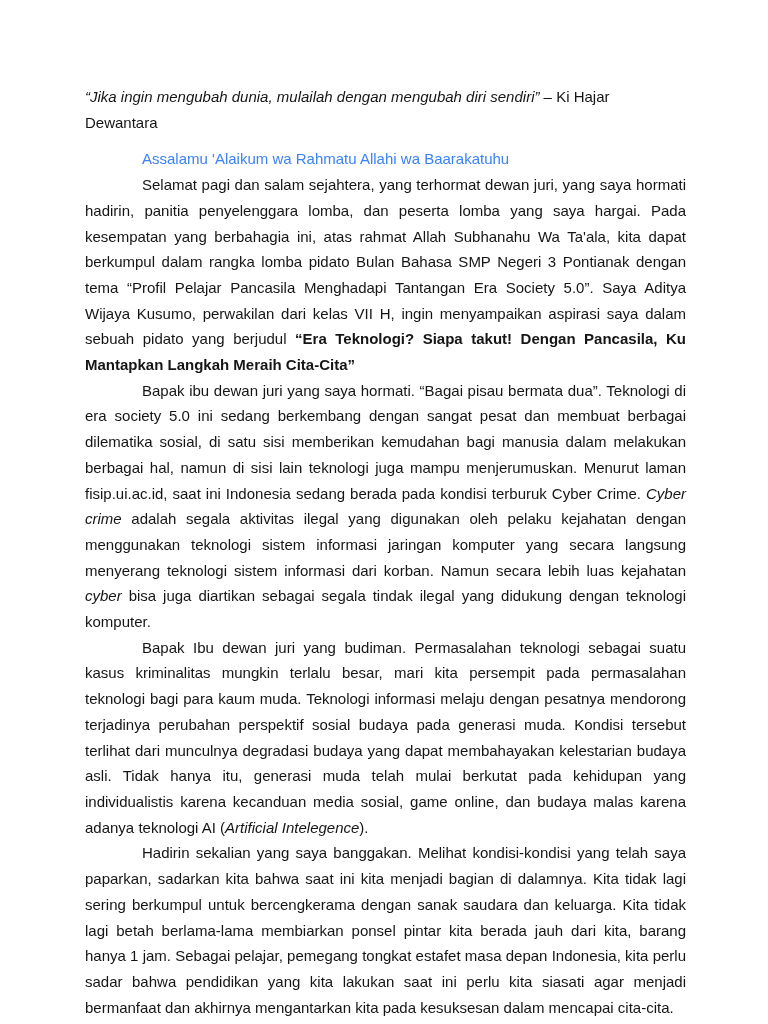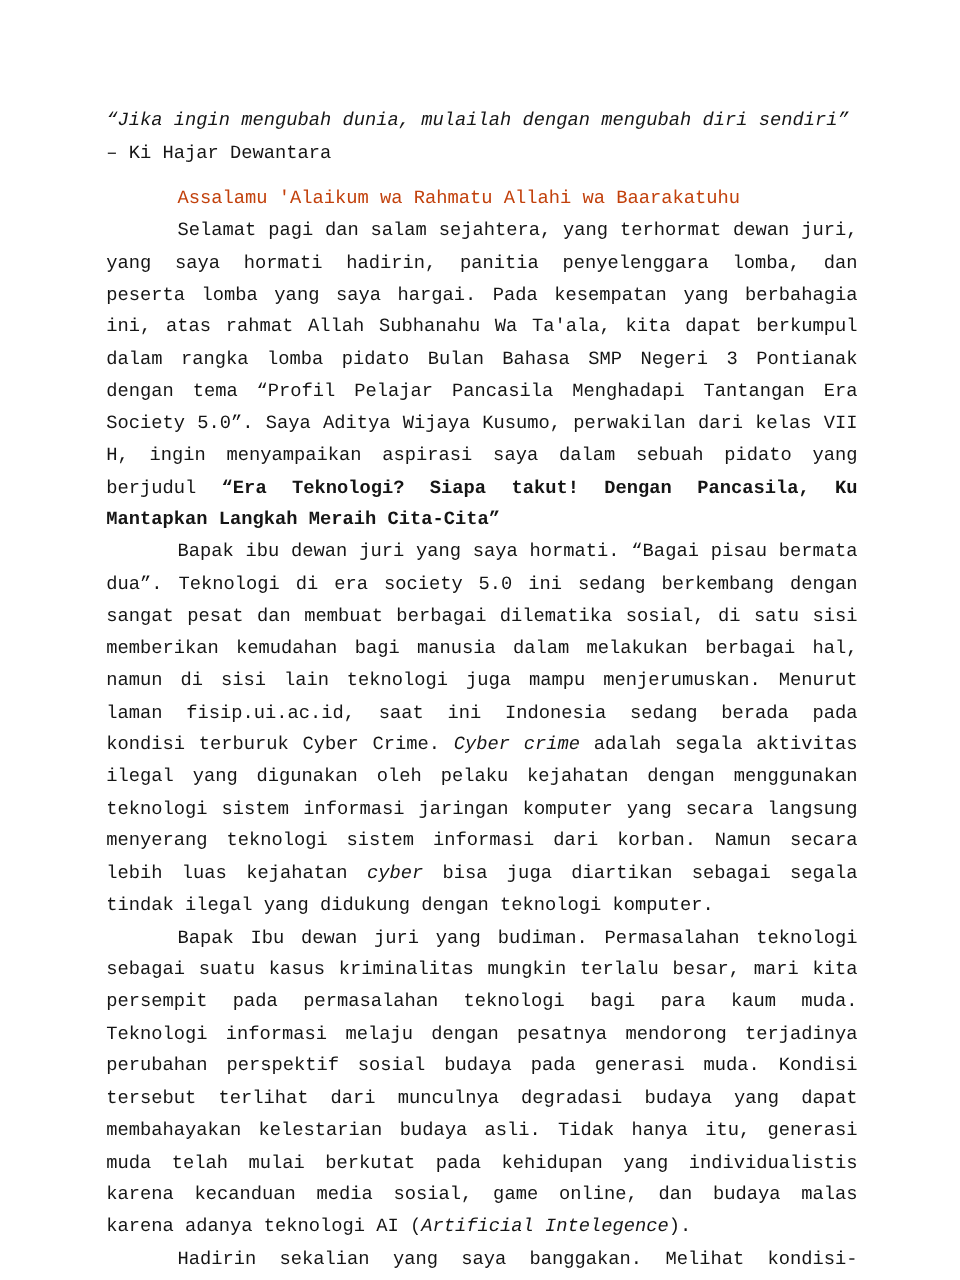--- a/index.html
+++ b/index.html
@@ -6,21 +6,21 @@
     margin: 0;
     padding: 0;
     background: #ffffff;
   }
   .page {
     position: relative;
     width: 708px;
     height: 1024px;
     background: #ffffff;
     overflow: hidden;
-    font-family: Liberation Mono, monospace;
+    font-family: Liberation Sans, sans-serif;
     color: #151515;
   }
   .text-block {
     position: absolute;
     left: 85px;
     top: 84px;
     width: 601px;
   }
   .para {
     margin: 0;
@@ -45,21 +45,21 @@
 <body>
 
 <div class="page">
   <div class="text-block">
 
     <p class="para quote-line">
       <span class="run-italic">“Jika ingin mengubah dunia, mulailah dengan mengubah diri sendiri”</span><span> – Ki Hajar Dewantara</span>
     </p>
 
     <p class="para greeting-line">
-      <span style="color: #c2410c;">Assalamu 'Alaikum wa Rahmatu Allahi wa Baarakatuhu</span>
+      <span style="color: #3b82f6;">Assalamu 'Alaikum wa Rahmatu Allahi wa Baarakatuhu</span>
     </p>
 
     <p class="para">
       <span>Selamat pagi dan salam sejahtera, yang terhormat dewan juri, yang saya hormati hadirin, panitia penyelenggara lomba, dan peserta lomba yang saya hargai. Pada kesempatan yang berbahagia ini, atas rahmat Allah Subhanahu Wa Ta'ala, kita dapat berkumpul dalam rangka lomba pidato Bulan Bahasa SMP Negeri 3 Pontianak dengan tema “Profil Pelajar Pancasila Menghadapi Tantangan Era Society 5.0”. Saya Aditya Wijaya Kusumo, perwakilan dari kelas VII H, ingin menyampaikan aspirasi saya dalam sebuah pidato yang berjudul </span><span class="run-bold">“Era Teknologi? Siapa takut! Dengan Pancasila, Ku Mantapkan Langkah Meraih Cita-Cita”</span>
     </p>
 
     <p class="para">
       <span>Bapak ibu dewan juri yang saya hormati. “Bagai pisau bermata dua”. Teknologi di era society 5.0 ini sedang berkembang dengan sangat pesat dan membuat berbagai dilematika sosial, di satu sisi memberikan kemudahan bagi manusia dalam melakukan berbagai hal, namun di sisi lain teknologi juga mampu menjerumuskan. Menurut laman fisip.ui.ac.id, saat ini Indonesia sedang berada pada kondisi terburuk Cyber Crime. </span><span class="run-italic">Cyber crime</span><span> adalah segala aktivitas ilegal yang digunakan oleh pelaku kejahatan dengan menggunakan teknologi sistem informasi jaringan komputer yang secara langsung menyerang teknologi sistem informasi dari korban. Namun secara lebih luas kejahatan </span><span class="run-italic">cyber</span><span> bisa juga diartikan sebagai segala tindak ilegal yang didukung dengan teknologi komputer.</span>
     </p>
 

